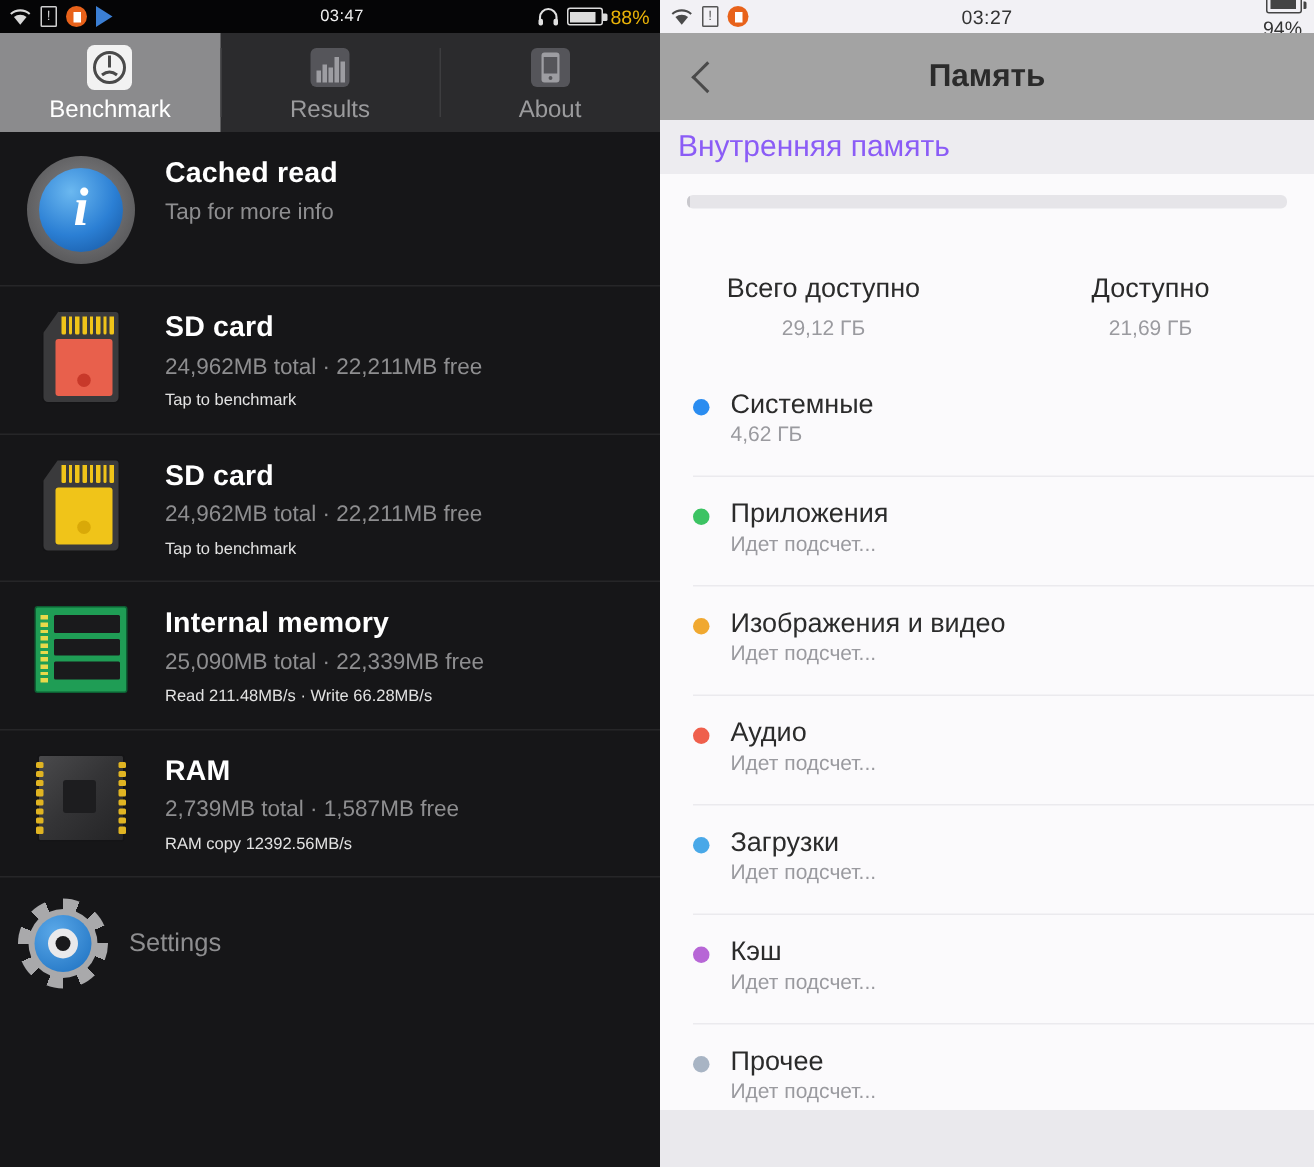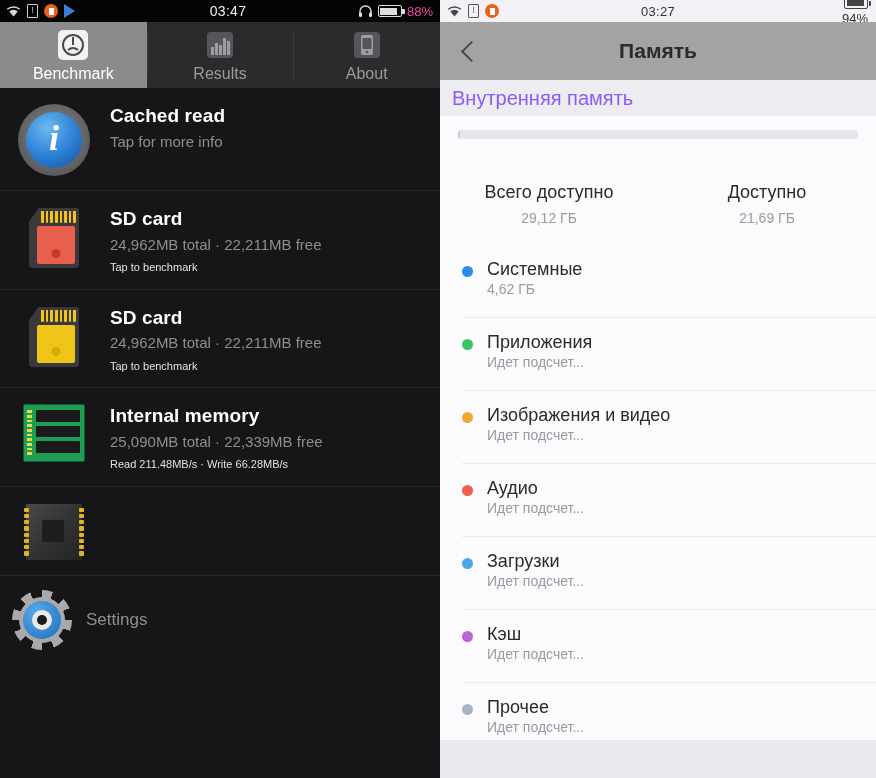--- a/index.html
+++ b/index.html
@@ -14,25 +14,25 @@
   
   .left { width: 440px; height: 778px; background: #161618; position: relative; }
 
   .l-status {
     height: 22px; background: #050506; display: flex; align-items: center;
     padding: 0 6px; color: #e8e8e8; font-size: 12px; position: relative;
   }
   .l-status-left { display: flex; align-items: center; gap: 6px; }
   .l-status-time {
     position: absolute; left: 16px; right: 0; text-align: center;
-    font-size: 14px; color: #f0f0f0; letter-spacing: .3px;
+    font-size: 11px; color: #f0f0f0; letter-spacing: .3px;
   }
   .l-status-right {
     position: absolute; right: 7px; display: flex; align-items: center; gap: 5px;
-    font-size: 13px; color: #ec4899;
+    font-size: 13px; color: #eab308;
   }
   .sim-icon {
     width: 11px; height: 14px; border: 1.5px solid #cfcfcf; border-radius: 1px;
     position: relative; font-size: 9px; color: #cfcfcf; text-align: center; line-height: 11px;
   }
   .dot-orange {
     width: 14px; height: 14px; border-radius: 50%; background: #e8621a;
     display: inline-flex; align-items: center; justify-content: center;
   }
   .dot-orange i { width: 5px; height: 7px; background: #fff; display: block; }
@@ -367,20 +367,25 @@
                 <i></i>
                 <i></i>
                 <i></i>
                 <i></i>
                 <i></i>
                 <i></i>
               </div>
             <div class="inner"></div>
           </div>
         </div>
+        <div class="texts">
+          <div class="l-title">RAM</div>
+          <div class="l-sub">2,739MB total · 1,587MB free</div>
+          <div class="l-action">RAM copy 12392.56MB/s</div>
+        </div>
       </div>
 
       <div class="l-settings">
         <div class="icon-wrap">
           <div class="gear">
             <div class="teeth"></div>
               <div class="ring1"></div>
             <div class="ring2"></div>
               <div class="ring3"></div>
               <div class="ring4"></div>

